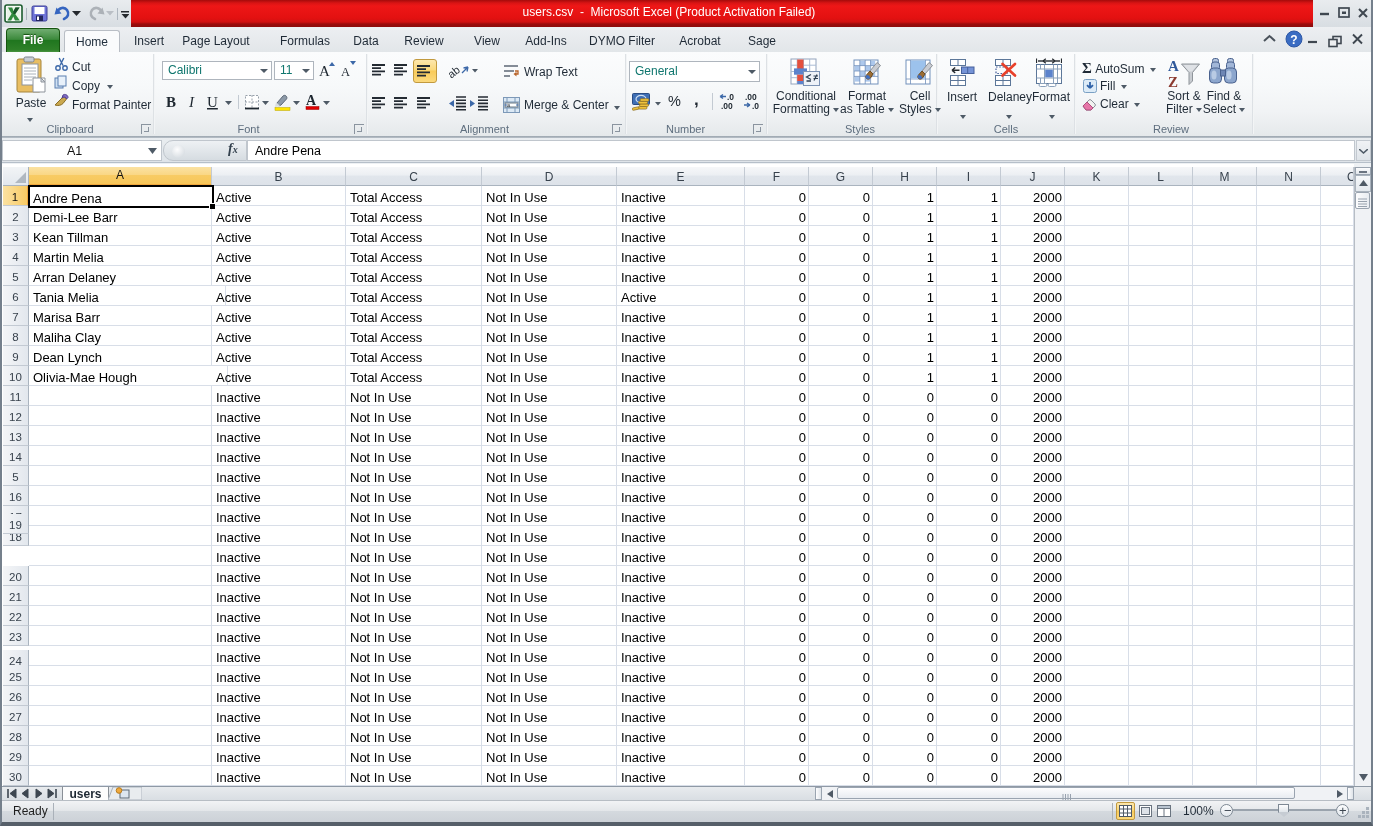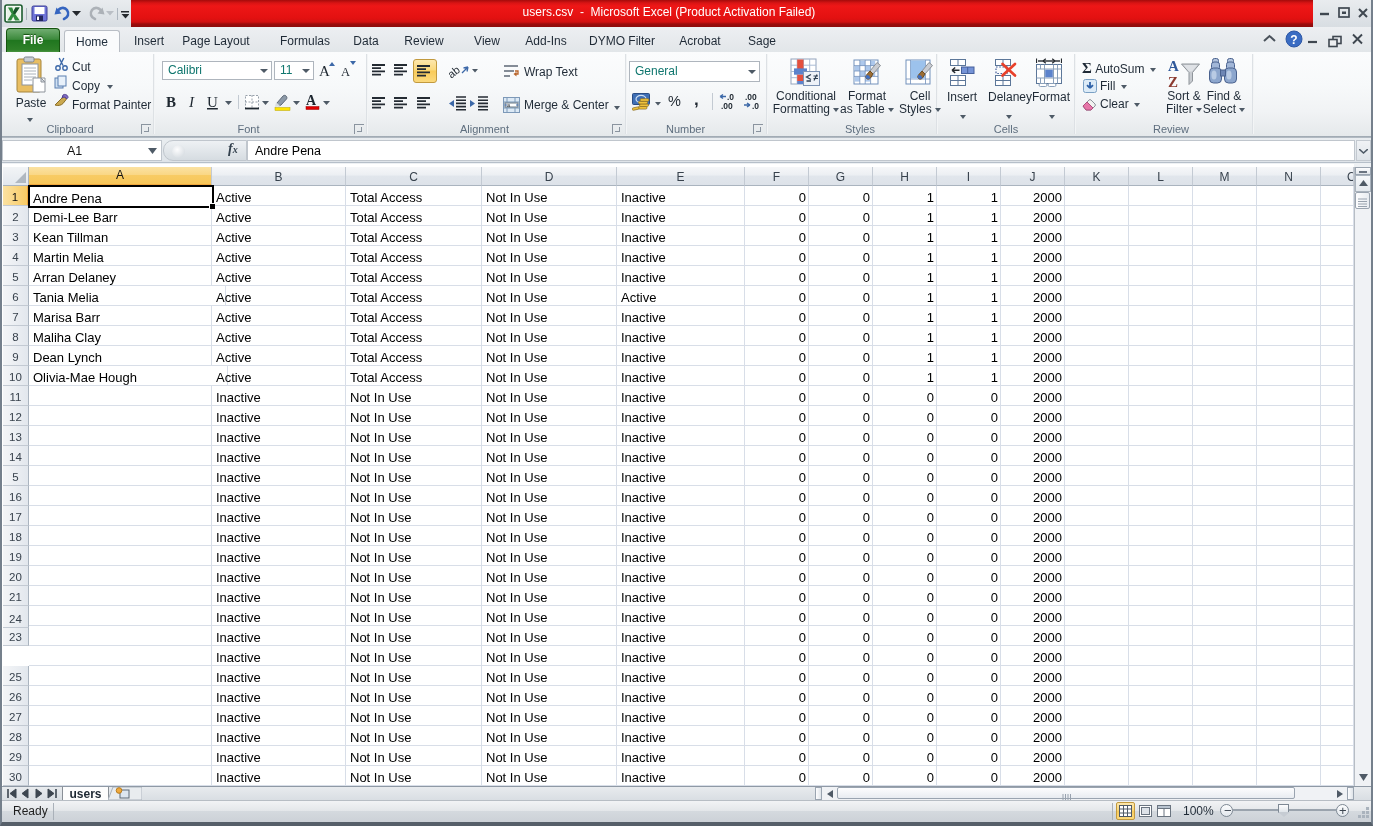--- a/index.html
+++ b/index.html
@@ -693,21 +693,21 @@
 <div class="cell cr" style="left:745px;top:526px;width:64px">0</div>
 <div class="cell cr" style="left:809px;top:526px;width:64px">0</div>
 <div class="cell cr" style="left:873px;top:526px;width:64px">0</div>
 <div class="cell cr" style="left:937px;top:526px;width:64px">0</div>
 <div class="cell cr" style="left:1001px;top:526px;width:64px">2000</div>
 <div class="cell" style="left:1065px;top:526px;width:64px"></div>
 <div class="cell" style="left:1129px;top:526px;width:64px"></div>
 <div class="cell" style="left:1193px;top:526px;width:64px"></div>
 <div class="cell" style="left:1257px;top:526px;width:64px"></div>
 <div class="cell" style="left:1321px;top:526px;width:33px"></div>
-<div class="rhead" style="top:546px">19</div>
+<div class="rhead" style="top:514px">19</div>
 <div class="cell cl" style="left:29px;top:546px;width:183px"></div>
 <div class="cell cl" style="left:212px;top:546px;width:134px">Inactive</div>
 <div class="cell cl" style="left:346px;top:546px;width:136px">Not In Use</div>
 <div class="cell cl" style="left:482px;top:546px;width:135px">Not In Use</div>
 <div class="cell cl" style="left:617px;top:546px;width:128px">Inactive</div>
 <div class="cell cr" style="left:745px;top:546px;width:64px">0</div>
 <div class="cell cr" style="left:809px;top:546px;width:64px">0</div>
 <div class="cell cr" style="left:873px;top:546px;width:64px">0</div>
 <div class="cell cr" style="left:937px;top:546px;width:64px">0</div>
 <div class="cell cr" style="left:1001px;top:546px;width:64px">2000</div>
@@ -773,21 +773,21 @@
 <div class="cell cr" style="left:745px;top:626px;width:64px">0</div>
 <div class="cell cr" style="left:809px;top:626px;width:64px">0</div>
 <div class="cell cr" style="left:873px;top:626px;width:64px">0</div>
 <div class="cell cr" style="left:937px;top:626px;width:64px">0</div>
 <div class="cell cr" style="left:1001px;top:626px;width:64px">2000</div>
 <div class="cell" style="left:1065px;top:626px;width:64px"></div>
 <div class="cell" style="left:1129px;top:626px;width:64px"></div>
 <div class="cell" style="left:1193px;top:626px;width:64px"></div>
 <div class="cell" style="left:1257px;top:626px;width:64px"></div>
 <div class="cell" style="left:1321px;top:626px;width:33px"></div>
-<div class="rhead" style="top:608px">24</div>
+<div class="rhead" style="top:650px">24</div>
 <div class="cell cl" style="left:29px;top:646px;width:183px"></div>
 <div class="cell cl" style="left:212px;top:646px;width:134px">Inactive</div>
 <div class="cell cl" style="left:346px;top:646px;width:136px">Not In Use</div>
 <div class="cell cl" style="left:482px;top:646px;width:135px">Not In Use</div>
 <div class="cell cl" style="left:617px;top:646px;width:128px">Inactive</div>
 <div class="cell cr" style="left:745px;top:646px;width:64px">0</div>
 <div class="cell cr" style="left:809px;top:646px;width:64px">0</div>
 <div class="cell cr" style="left:873px;top:646px;width:64px">0</div>
 <div class="cell cr" style="left:937px;top:646px;width:64px">0</div>
 <div class="cell cr" style="left:1001px;top:646px;width:64px">2000</div>

